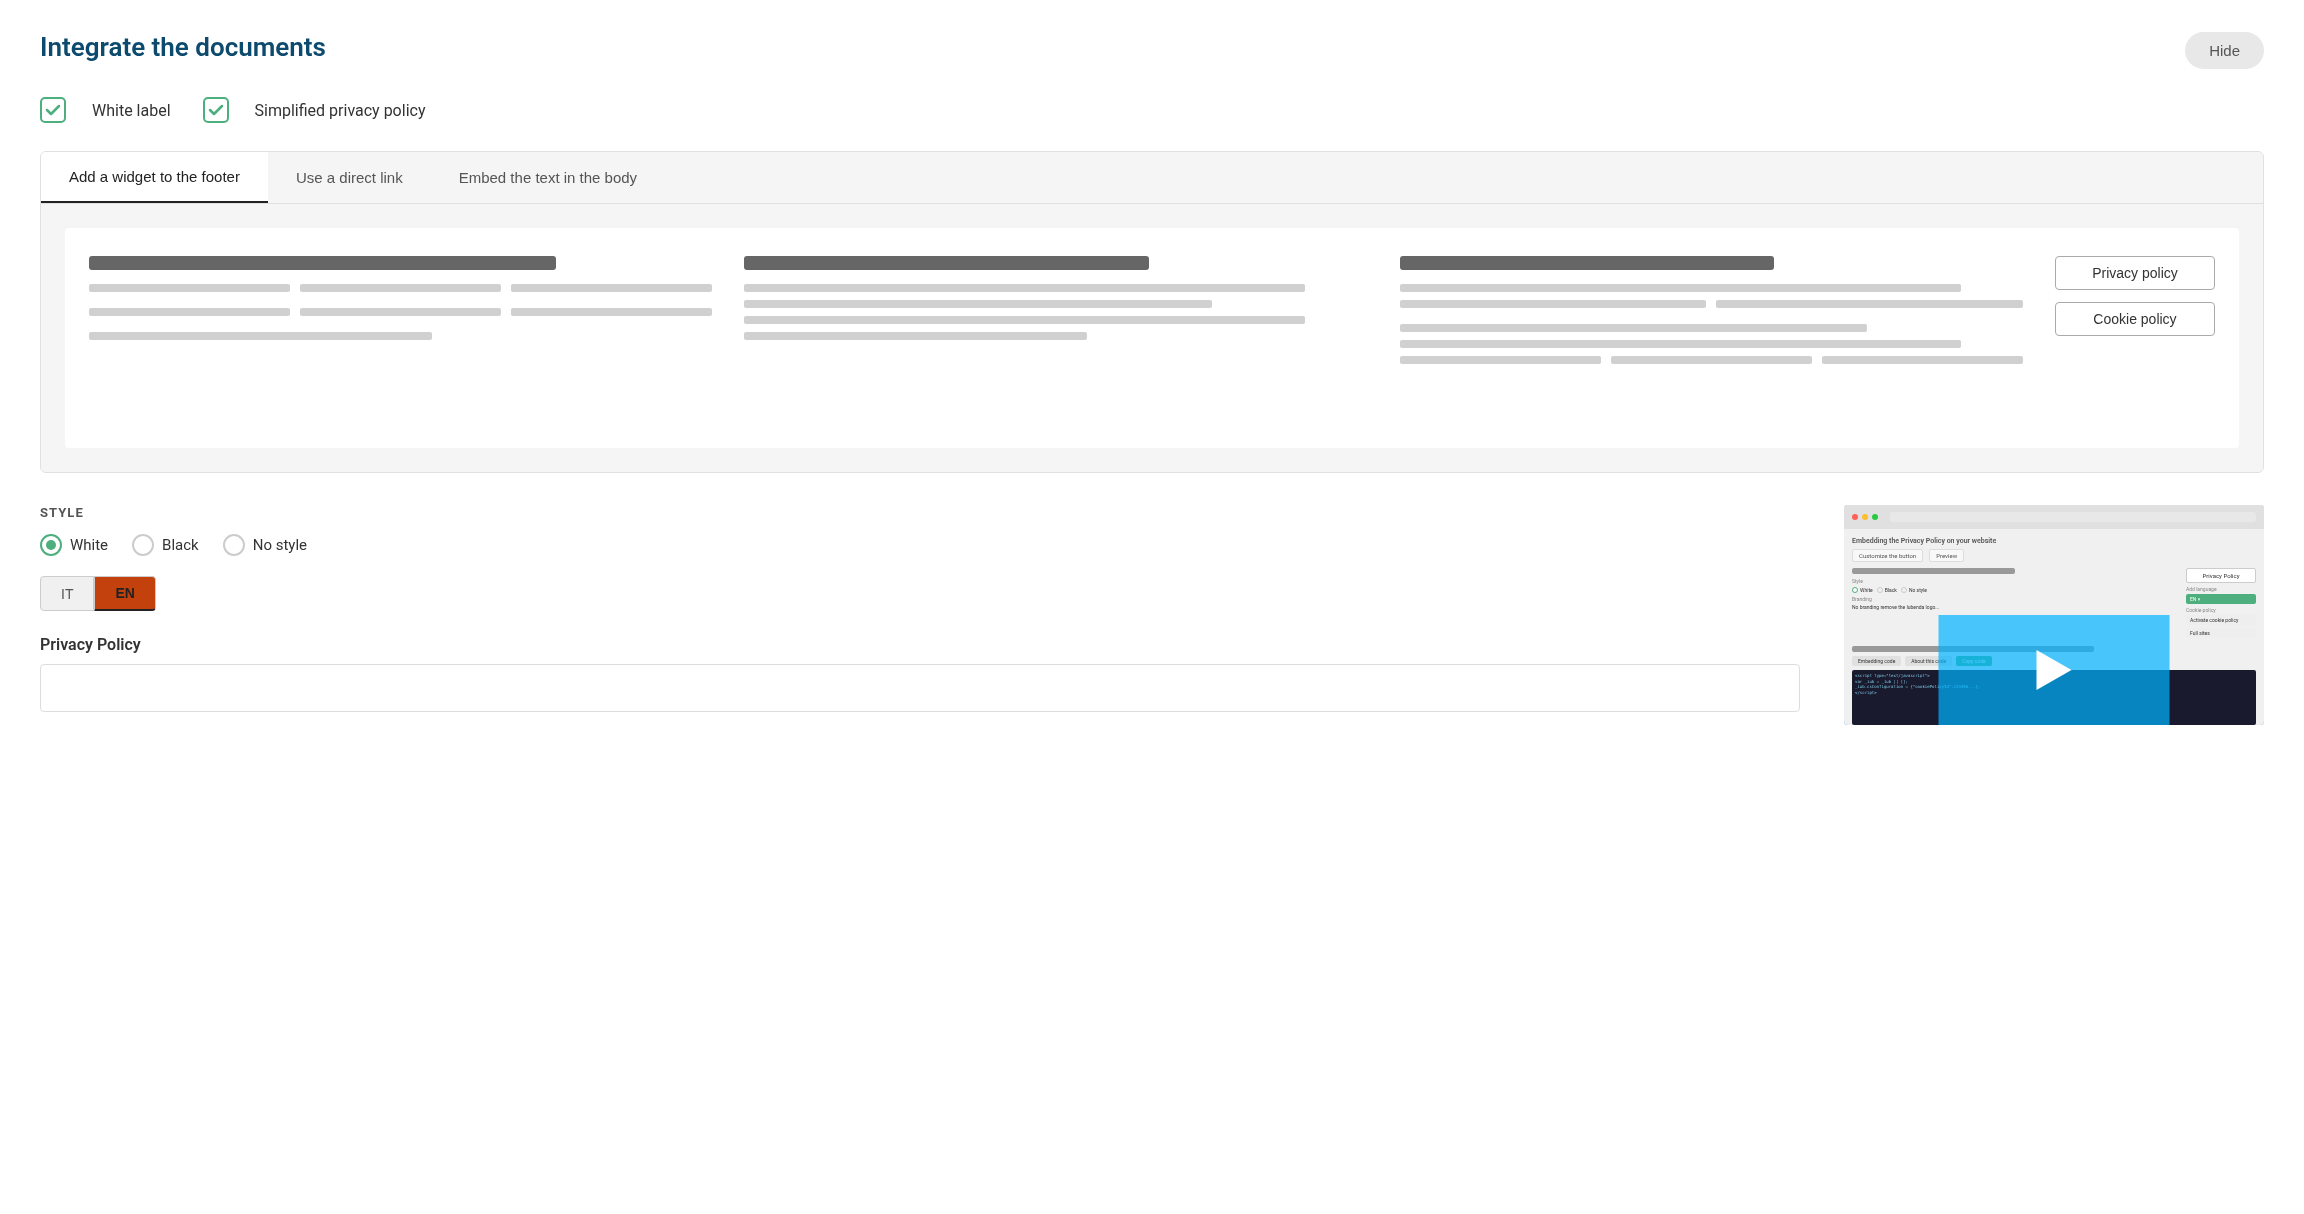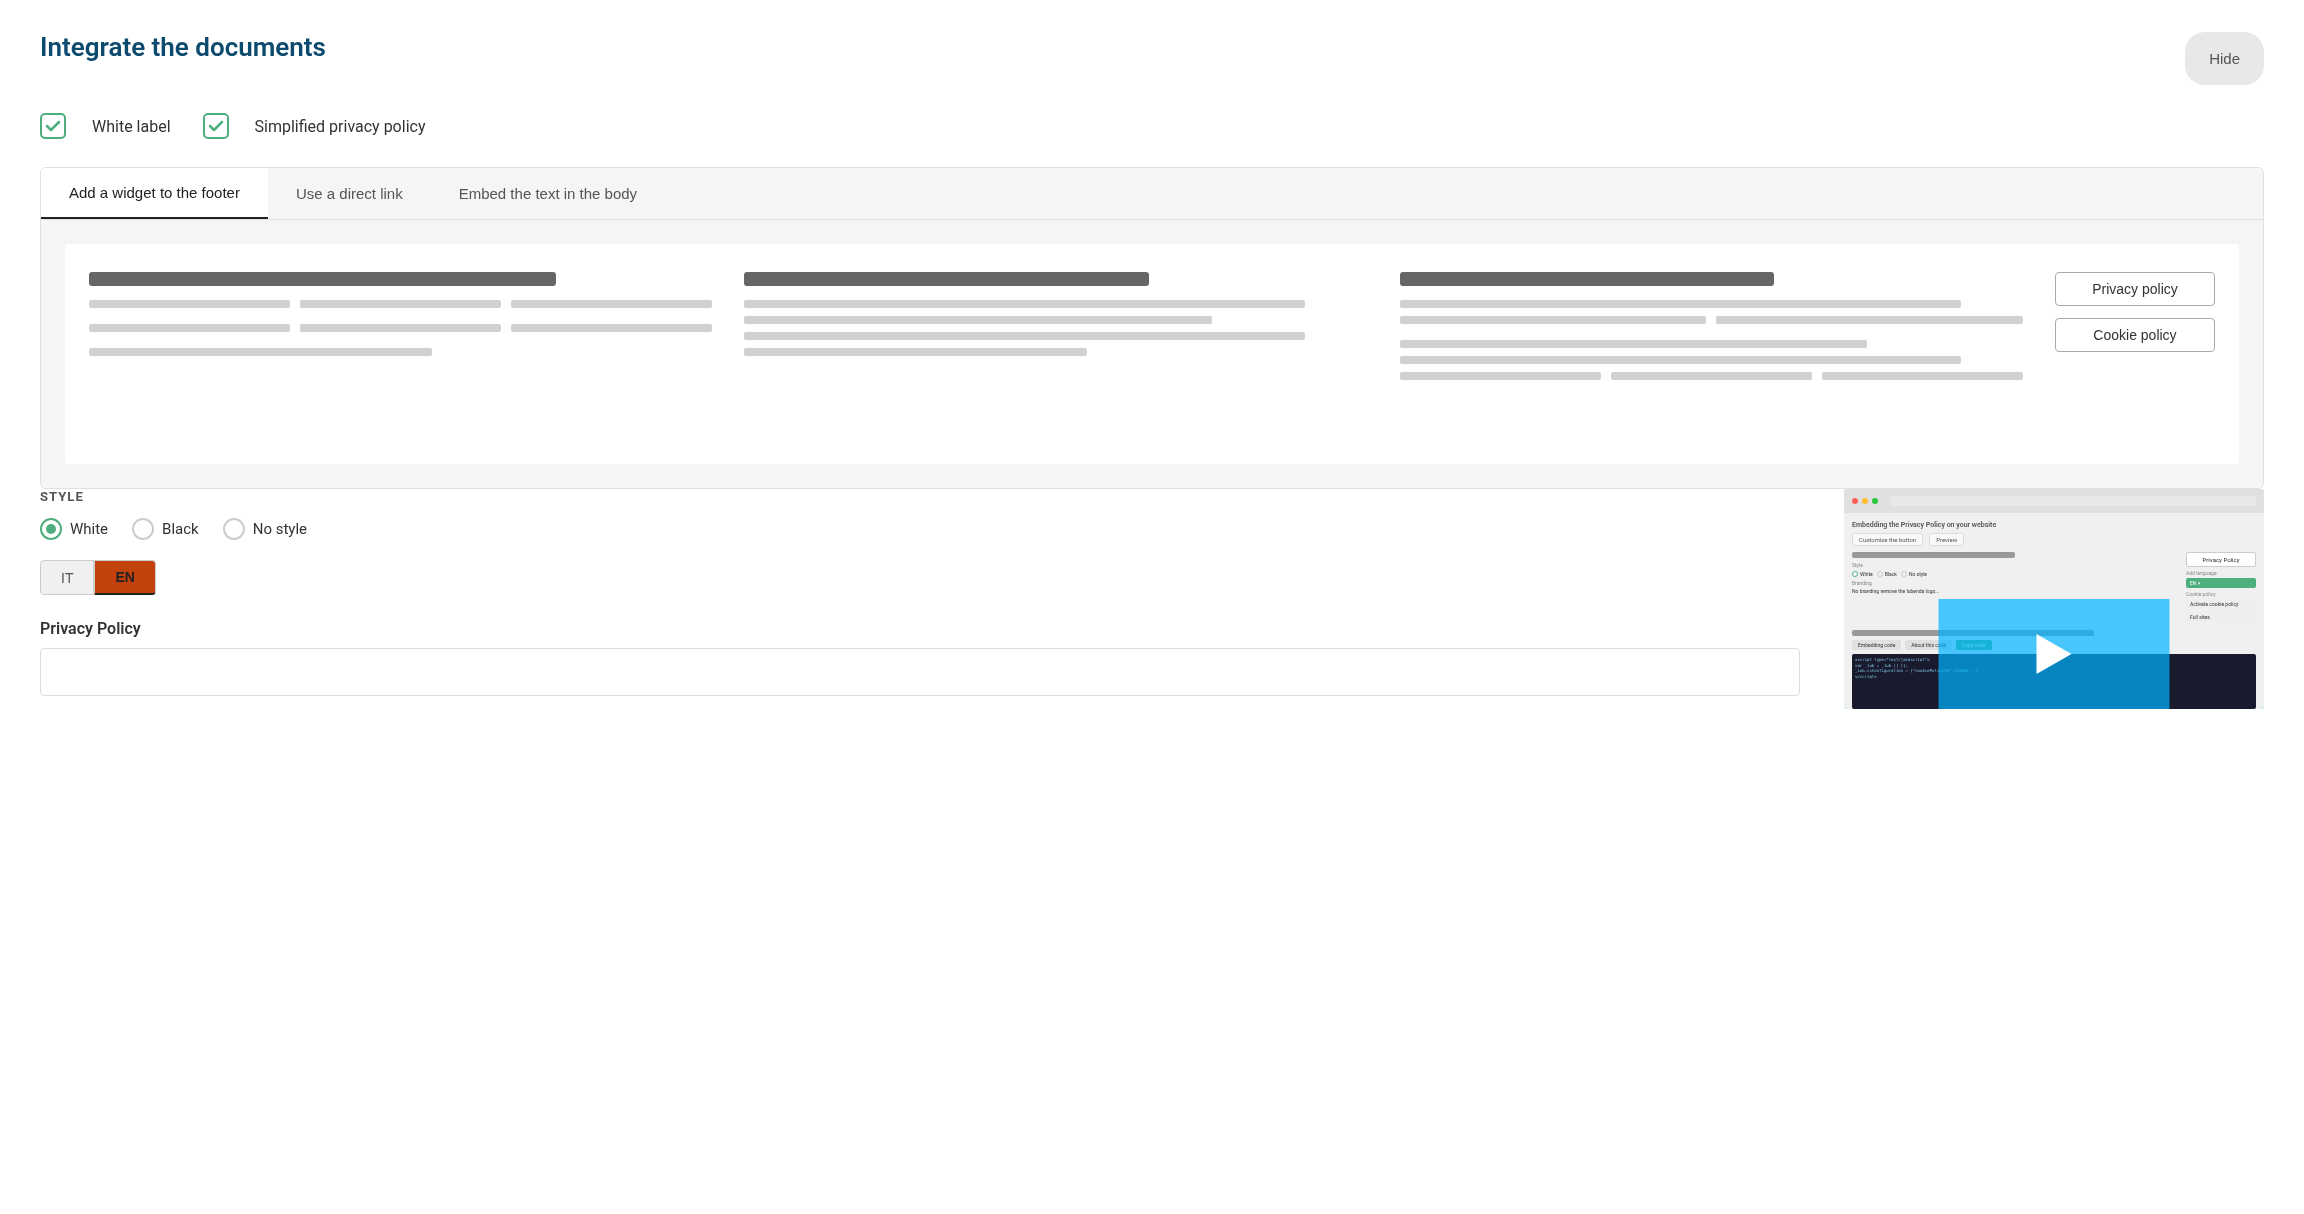--- a/index.html
+++ b/index.html
@@ -23,21 +23,21 @@
     }
     .page-title {
       font-size: 26px;
       font-weight: 600;
       color: #0c4a6e;
     }
     .hide-button {
       background: #e8e8e8;
       border: none;
       border-radius: 20px;
-      padding: 18px 24px;
+      padding: 10px 24px;
       font-size: 15px;
       color: #555;
       cursor: pointer;
       font-weight: 500;
     }
     .checkboxes-row {
       display: flex;
       gap: 32px;
       align-items: center;
       margin-bottom: 28px;
@@ -62,20 +62,21 @@
     }
     .checkbox-icon svg {
       width: 16px;
       height: 16px;
     }
     .tabs-section {
       border: 1px solid #e0e0e0;
       border-radius: 6px;
       overflow: hidden;
       background: #f5f5f5;
+      margin-bottom: 32px;
     }
     .tabs-header {
       display: flex;
       background: #f5f5f5;
       border-bottom: 1px solid #e0e0e0;
     }
     .tab-item {
       padding: 16px 28px;
       font-size: 15px;
       color: #555;

